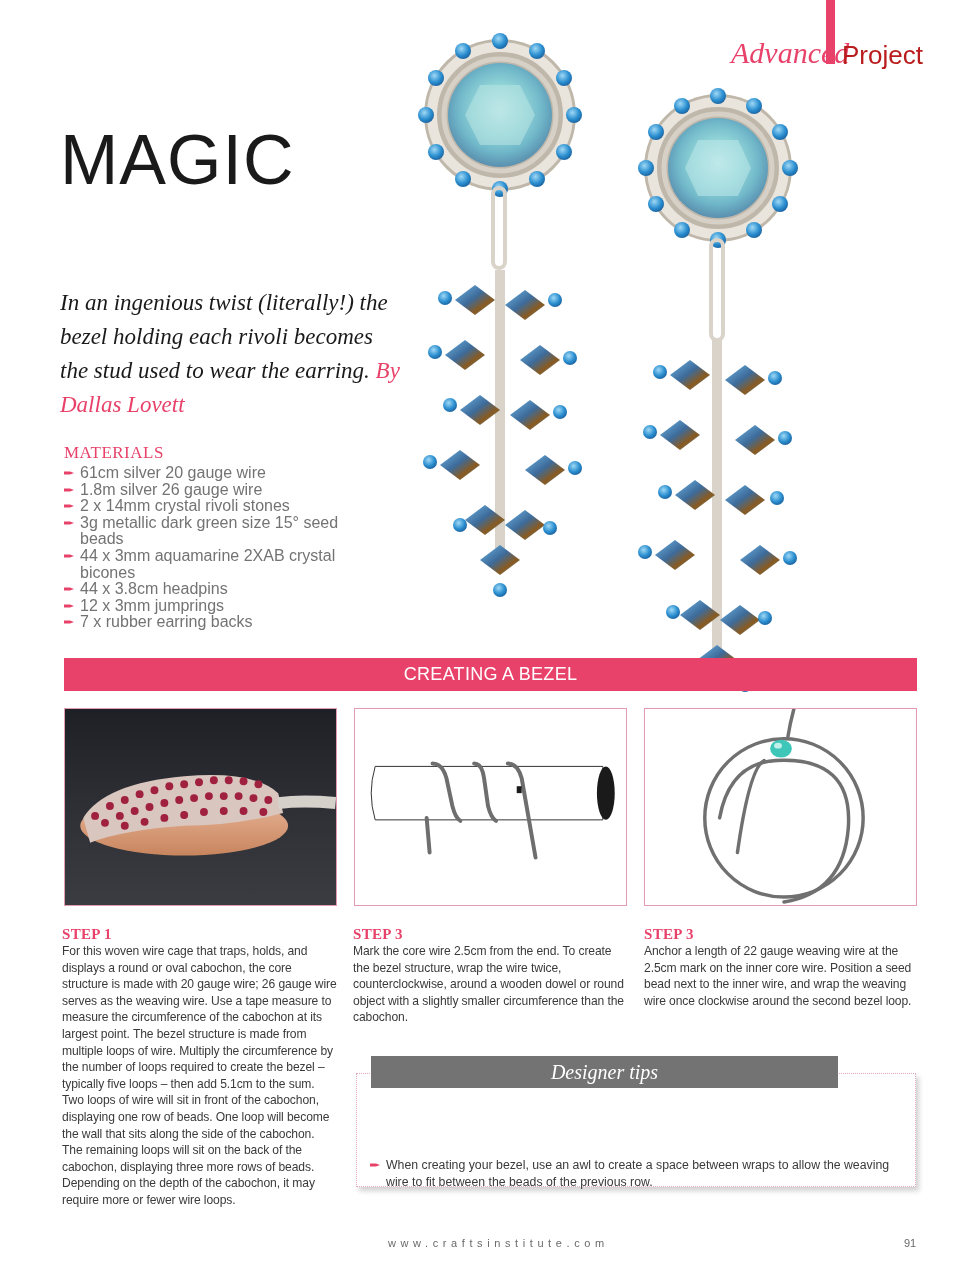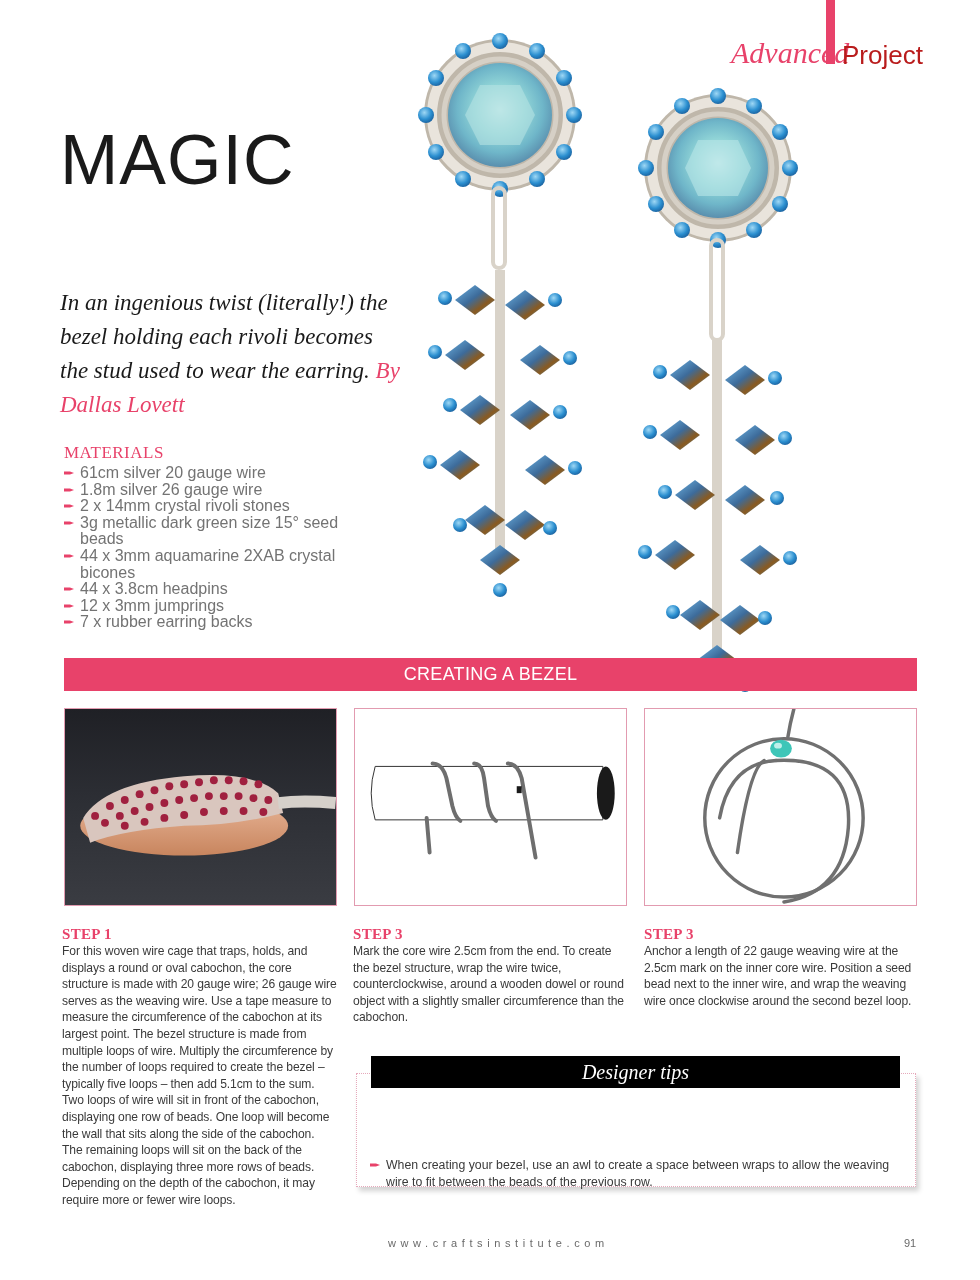--- a/index.html
+++ b/index.html
@@ -34,21 +34,21 @@
   .step-img svg { width: 100%; height: 100%; display: block; }
 
   .step { position: absolute; top: 925px; width: 276px; }
   .step.s1 { left: 62px; }
   .step.s2 { left: 353px; }
   .step.s3 { left: 644px; }
   .step h3 { font-family: "Liberation Serif", serif; font-weight: bold; font-size: 15px; color: #e8426a; letter-spacing: 0.3px; line-height: 18px; }
   .step p { font-size: 12.1px; line-height: 16.6px; color: #3a3a3a; letter-spacing: -0.1px; }
 
   .tips-box { position: absolute; left: 356px; top: 1073px; width: 560px; height: 114px; border: 1px dotted #e6a9bb; background: #fff; box-shadow: 3px 4px 5px rgba(0,0,0,0.18); }
-  .tips-banner { position: absolute; left: 371px; top: 1056px; width: 529px; height: 32px; background: #000000; color: #fff; text-align: center; font-family: "Liberation Serif", serif; font-style: italic; font-size: 20px; line-height: 32px; }
+  .tips-banner { position: absolute; left: 371px; top: 1056px; width: 467px; height: 32px; background: #737373; color: #fff; text-align: center; font-family: "Liberation Serif", serif; font-style: italic; font-size: 20px; line-height: 32px; }
   .tips-list { position: absolute; left: 370px; top: 1109px; width: 540px; list-style: none; }
   .tips-list li { position: relative; padding-left: 16px; font-size: 12.3px; line-height: 16.6px; color: #3a3a3a; margin-top: 48px; }
 
   .footer-url { position: absolute; left: 388px; top: 1237px; font-size: 11px; letter-spacing: 4.6px; color: #6a6a6a; }
   .page-number { position: absolute; left: 904px; top: 1237px; font-size: 11px; color: #6a6a6a; }
 </style>
 </head>
 <body>
 
 <div class="accent-bar"></div>

